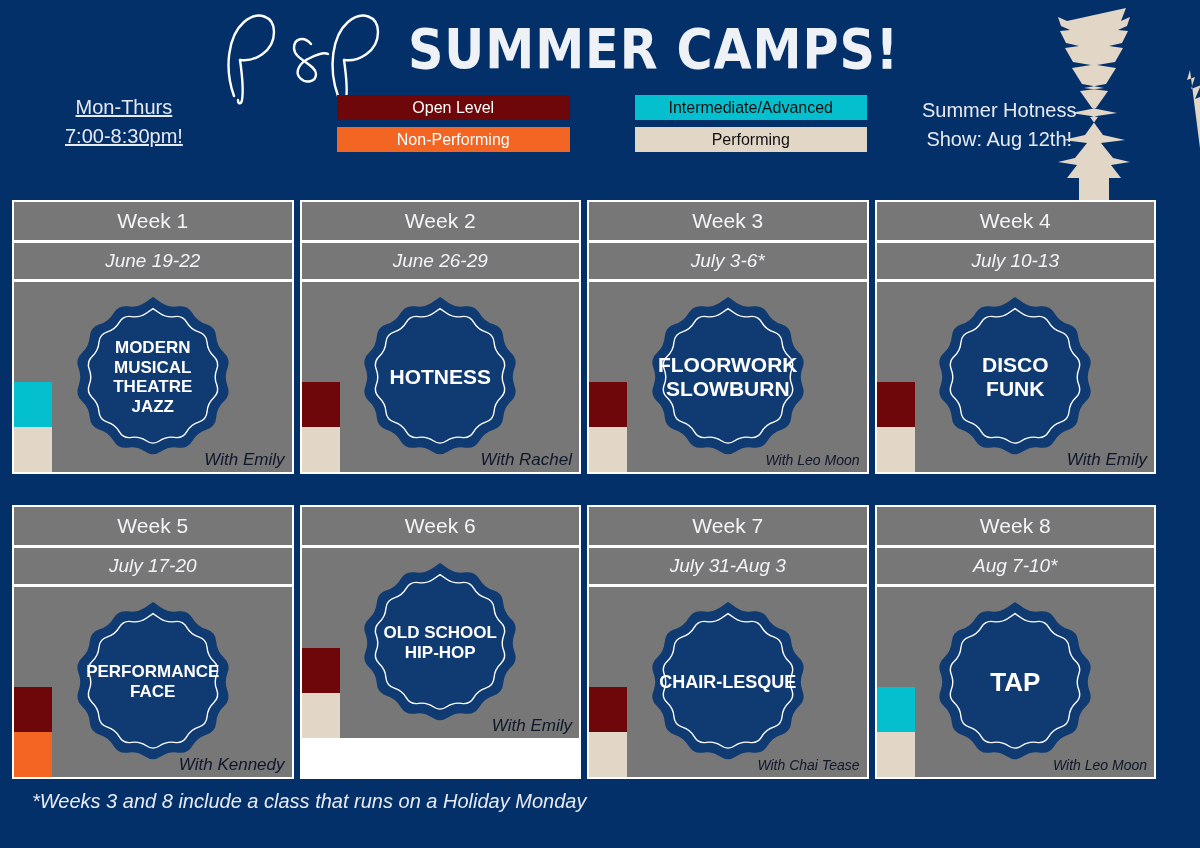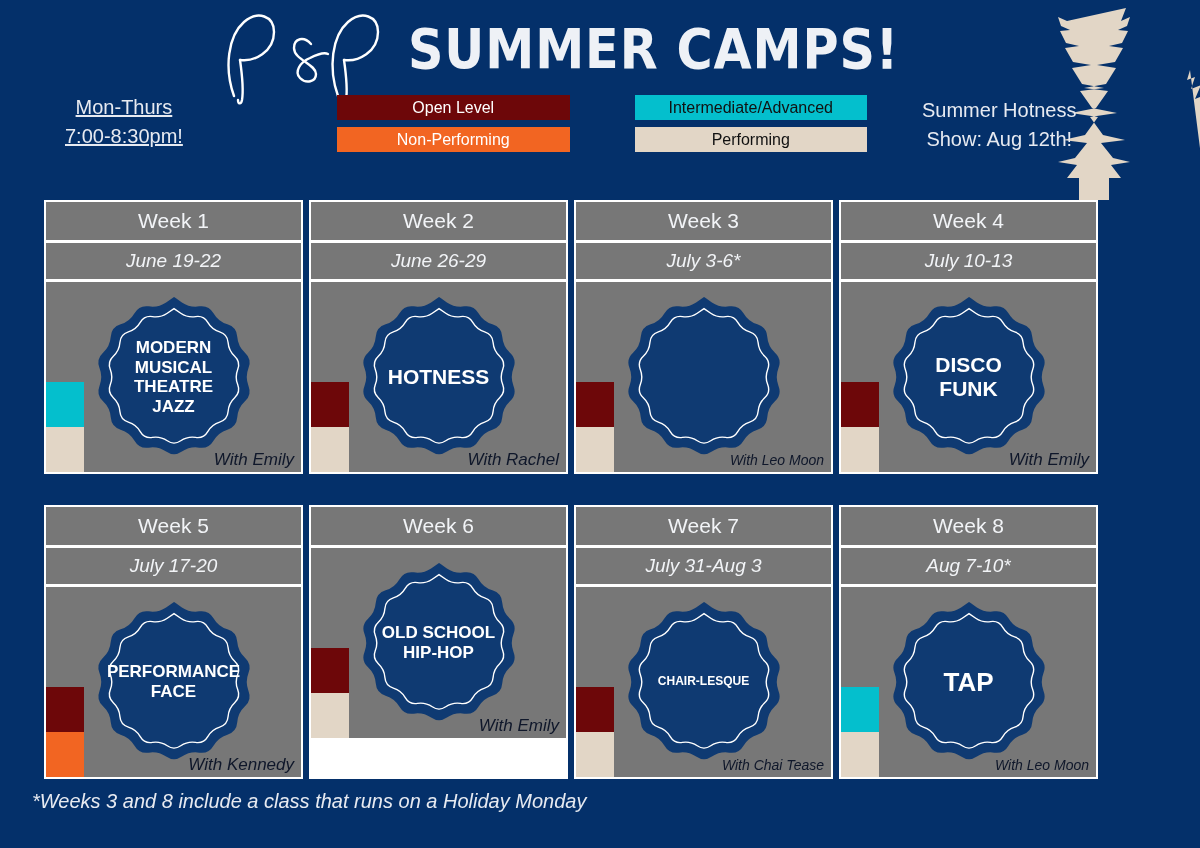--- a/index.html
+++ b/index.html
@@ -50,21 +50,21 @@
     height:25px;line-height:25px;
     text-align:center;font-size:16px;
     box-sizing:border-box;
   }
   .chip-open{width:245px;background:#6d0709;color:#ffffff;}
   .chip-inter{width:245px;background:#04bfcd;color:#111111;}
   .chip-nonperf{width:245px;background:#f26522;color:#ffffff;}
   .chip-perf{width:245px;background:#e2d6c6;color:#111111;}
 
   
-  .weeks-block{position:absolute;left:44px;width:1054px;}
+  .weeks-block{position:absolute;left:12px;width:1144px;}
   .block-a{top:200px;}
   .block-b{top:505px;}
   .week-row{display:flex;gap:6px;}
   .week-col{
     flex:1 1 0;
     background:#ffffff;
     padding:2px;
     box-sizing:border-box;
   }
   .wk-head{
@@ -95,21 +95,21 @@
     transform:translate(-50%,-50%);
     width:140px;text-align:center;
     color:#ffffff;font-weight:bold;
     line-height:1.16;
     pointer-events:none;
   }
   .bt-4{font-size:17px;}
   .bt-2{font-size:21px;}
   .bt-2s{font-size:17px;}
   .bt-1{font-size:26px;}
-  .bt-1m{font-size:12px;}
+  .bt-1m{font-size:18px;}
   .instructor{
     position:absolute;right:7px;bottom:2px;
     color:#0f172a;font-style:italic;font-size:17px;
     white-space:nowrap;
     text-align:right;
   }
   .instructor.small{font-size:14px;bottom:4px;}
 
   
   .footnote{
@@ -228,20 +228,24 @@
             <div class="swatch">
               <span style="background: rgb(109, 7, 9); height: 45px;"></span>
               <span style="background: rgb(226, 214, 198); height: 45px;"></span>
             </div>
             <div class="badge">
               <svg viewBox="0 0 172 172" xmlns="http://www.w3.org/2000/svg" aria-hidden="true">
                 <path d="M 86.00 6.00 Q 86.00 6.00 93.90 11.39 Q 101.80 16.78 111.25 15.35 Q 120.71 13.92 125.49 22.21 Q 130.27 30.49 139.41 33.31 Q 148.55 36.12 149.26 45.66 Q 149.97 55.19 156.98 61.70 Q 163.99 68.20 160.50 77.10 Q 157.00 86.00 160.50 94.90 Q 163.99 103.80 156.98 110.30 Q 149.97 116.81 149.26 126.34 Q 148.55 135.88 139.41 138.69 Q 130.27 141.51 125.49 149.79 Q 120.71 158.08 111.25 156.65 Q 101.80 155.22 93.90 160.61 Q 86.00 166.00 78.10 160.61 Q 70.20 155.22 60.75 156.65 Q 51.29 158.08 46.51 149.79 Q 41.73 141.51 32.59 138.69 Q 23.45 135.88 22.74 126.34 Q 22.03 116.81 15.02 110.30 Q 8.01 103.80 11.50 94.90 Q 15.00 86.00 11.50 77.10 Q 8.01 68.20 15.02 61.70 Q 22.03 55.19 22.74 45.66 Q 23.45 36.12 32.59 33.31 Q 41.73 30.49 46.51 22.21 Q 51.29 13.92 60.75 15.35 Q 70.20 16.78 78.10 11.39 Z" fill="#0f3a72"></path>
                 <path d="M 86.00 17.60 Q 86.00 17.60 92.75 22.21 Q 99.51 26.82 107.59 25.60 Q 115.68 24.37 119.76 31.46 Q 123.85 38.54 131.66 40.95 Q 139.48 43.35 140.09 51.51 Q 140.69 59.66 146.69 65.22 Q 152.69 70.78 149.70 78.39 Q 146.70 86.00 149.70 93.61 Q 152.69 101.22 146.69 106.78 Q 140.69 112.34 140.09 120.49 Q 139.48 128.65 131.66 131.05 Q 123.85 133.46 119.76 140.54 Q 115.68 147.63 107.59 146.40 Q 99.51 145.18 92.75 149.79 Q 86.00 154.40 79.25 149.79 Q 72.49 145.18 64.41 146.40 Q 56.32 147.63 52.24 140.54 Q 48.15 133.46 40.34 131.05 Q 32.52 128.65 31.91 120.49 Q 31.31 112.34 25.31 106.78 Q 19.31 101.22 22.30 93.61 Q 25.30 86.00 22.30 78.39 Q 19.31 70.78 25.31 65.22 Q 31.31 59.66 31.91 51.51 Q 32.52 43.35 40.34 40.95 Q 48.15 38.54 52.24 31.46 Q 56.32 24.37 64.41 25.60 Q 72.49 26.82 79.25 22.21 Z" fill="none" stroke="#ffffff" stroke-width="1.4"></path>
               </svg>
             </div>
+            <div class="badge-text bt-2">
+              <div>FLOORWORK</div>
+              <div>SLOWBURN</div>
+            </div>
             <div class="instructor small">With Leo Moon</div>
           </div>
         </div>
         <div class="week-col">
           <div class="wk-head">Week 4</div>
           <div class="wk-date">July 10-13</div>
           <div class="wk-body">
             <div class="swatch">
               <span style="background: rgb(109, 7, 9); height: 45px;"></span>
               <span style="background: rgb(226, 214, 198); height: 45px;"></span>

